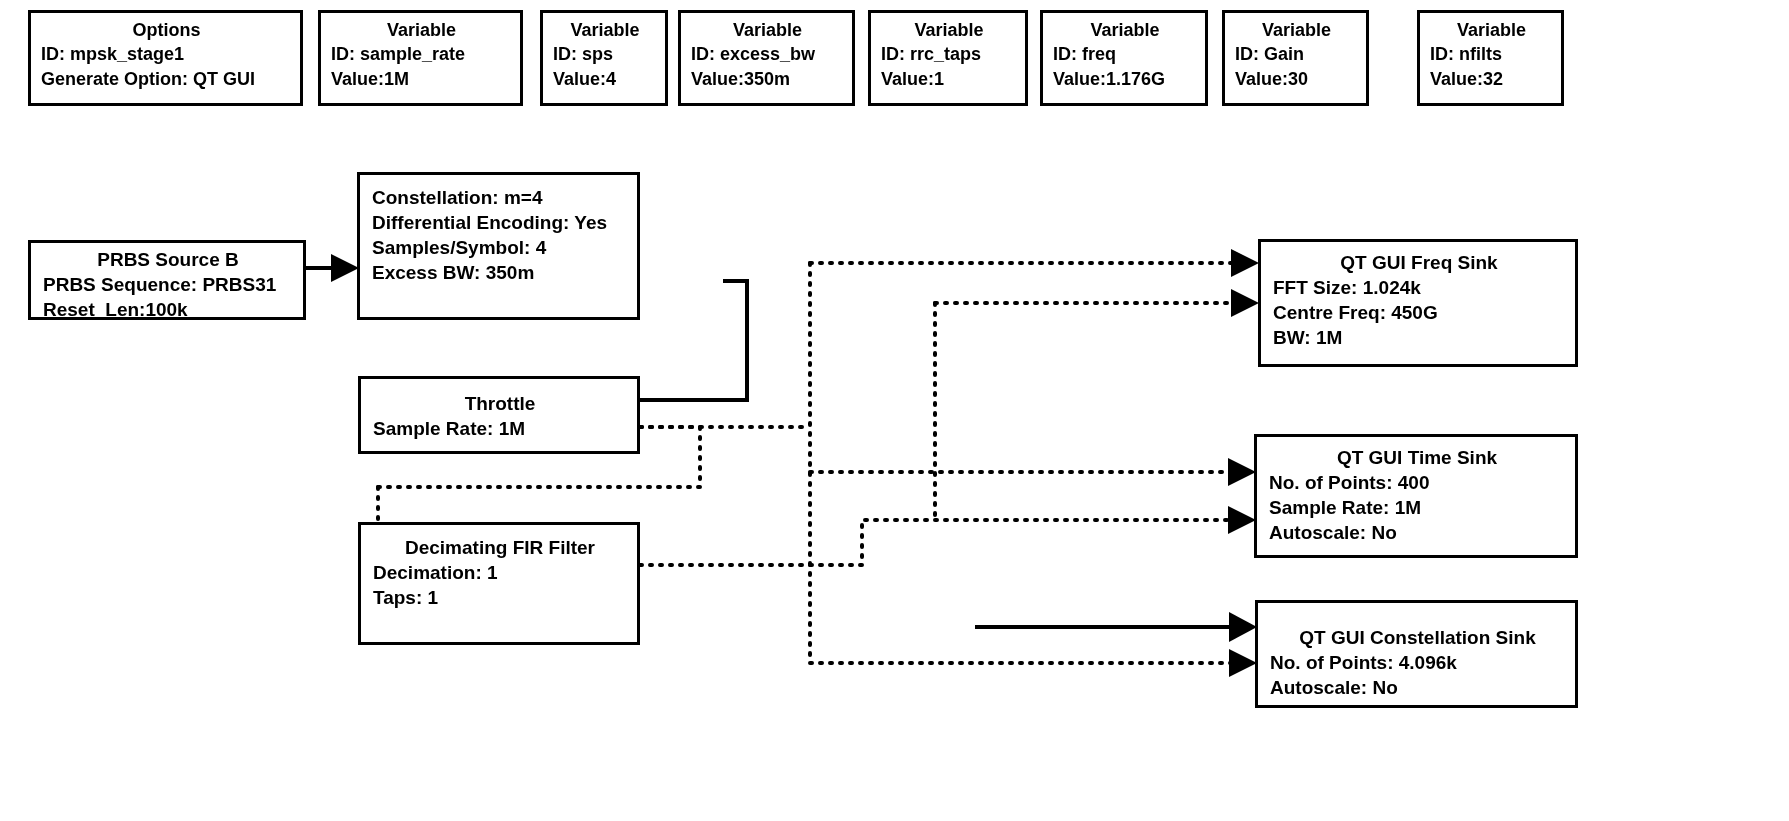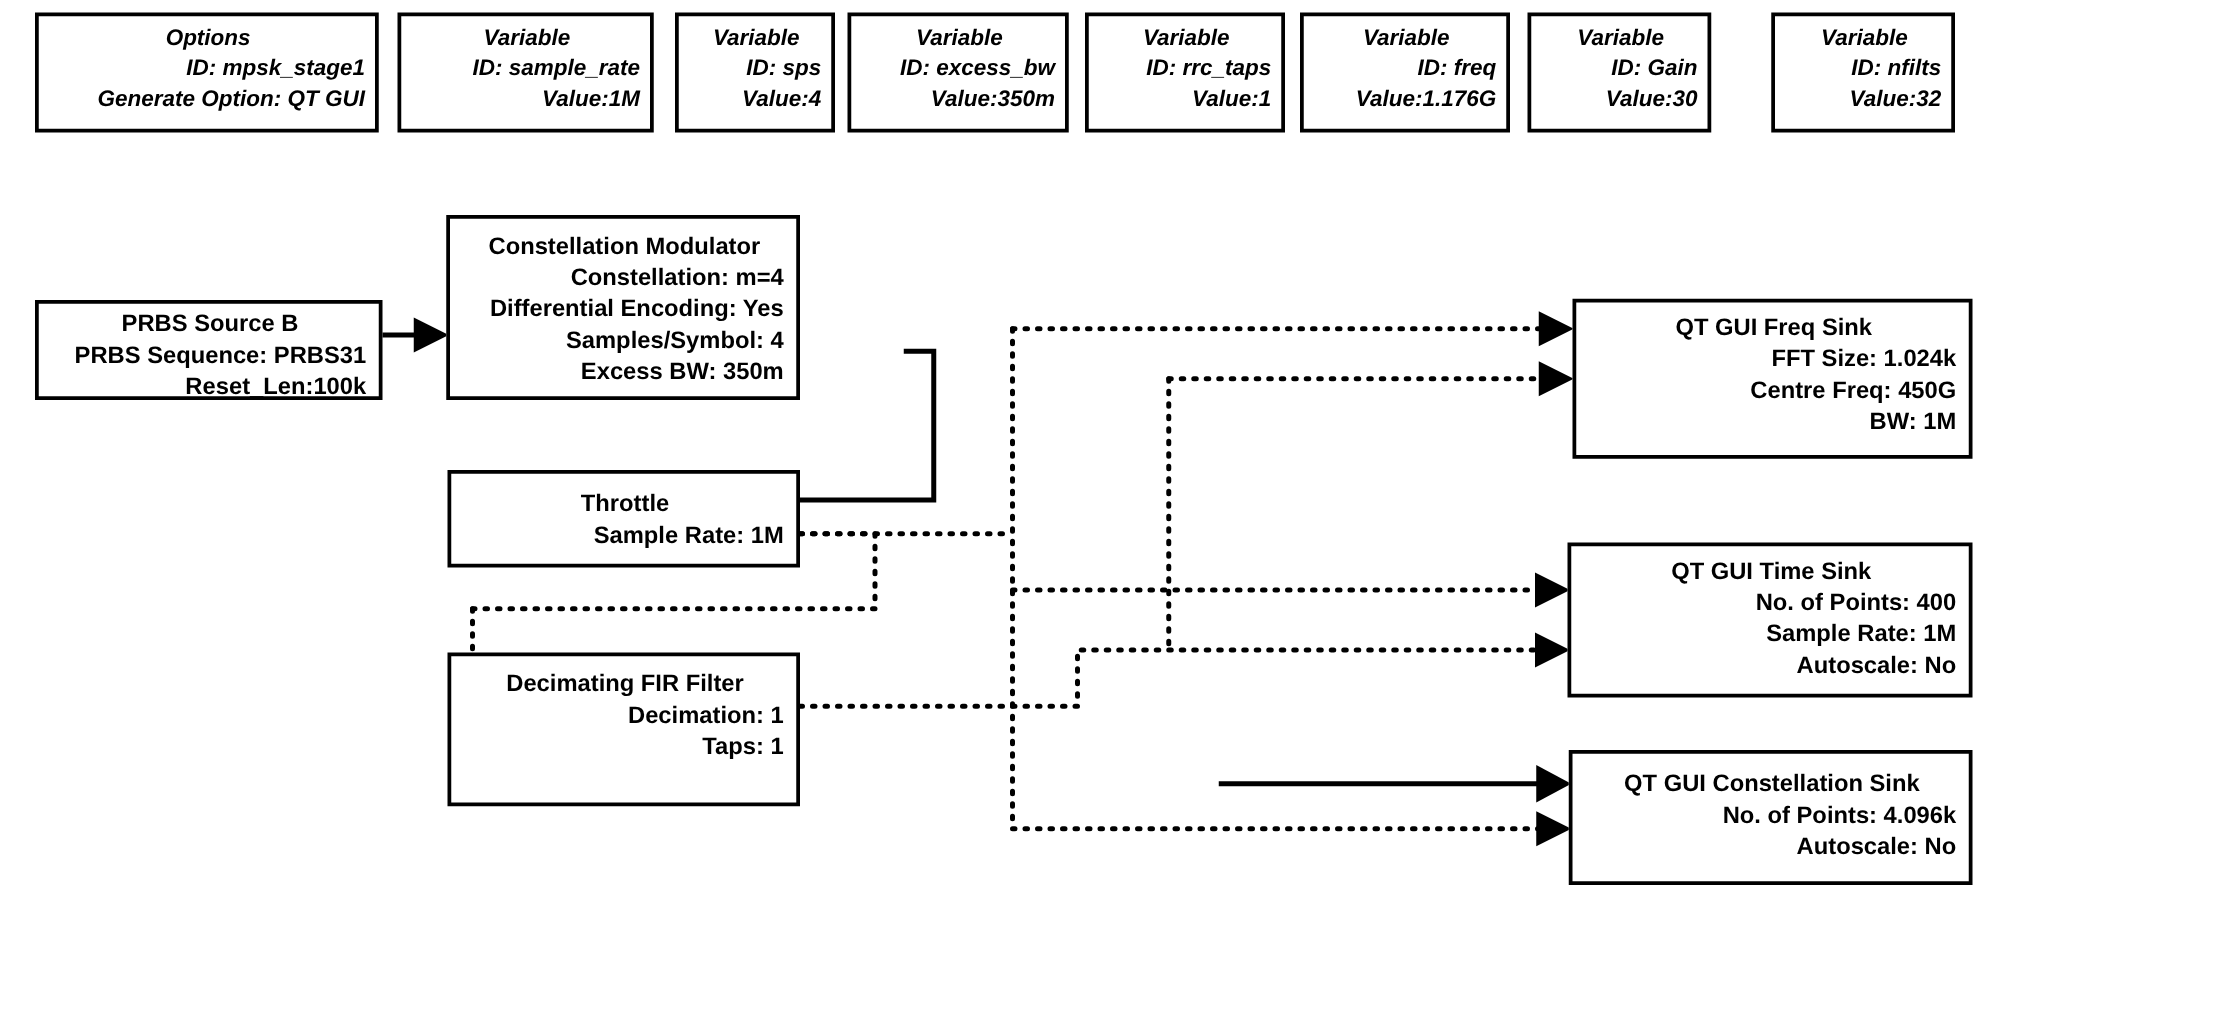--- a/index.html
+++ b/index.html
@@ -29,27 +29,26 @@
     font-size: 19px;
     color: #000000;
     text-align: center;
     line-height: 1.32;
     white-space: nowrap;
   }
   .block .row {
     font-weight: bold;
     font-size: 19px;
     color: #000000;
-    text-align: right;
+    text-align: left;
     line-height: 1.32;
     white-space: nowrap;
   }
   .block.varbox {
     padding: 5px 8px 5px 10px;
-    font-style: italic;
   }
   .block.varbox .title,
   .block.varbox .row {
     font-size: 18px;
     line-height: 1.35;
   }
   svg.wires {
     position: absolute;
     left: 0;
     top: 0;
@@ -166,21 +165,20 @@
     <div class="row">Value:32</div>
   </div>
 
   <div class="block" style="left:28px; top:240px; width:278px; height:80px; padding-top:4px;">
     <div class="title">PRBS Source B</div>
     <div class="row">PRBS Sequence: PRBS31</div>
     <div class="row">Reset_Len:100k</div>
   </div>
 
   <div class="block" style="left:357px; top:172px; width:283px; height:148px; padding-top:10px;">
-    <div class="title">Constellation Modulator</div>
     <div class="row">Constellation: m=4</div>
     <div class="row">Differential Encoding: Yes</div>
     <div class="row">Samples/Symbol: 4</div>
     <div class="row">Excess BW: 350m</div>
   </div>
 
   <div class="block" style="left:358px; top:376px; width:282px; height:78px; padding-top:12px;">
     <div class="title">Throttle</div>
     <div class="row">Sample Rate: 1M</div>
   </div>
@@ -198,19 +196,19 @@
     <div class="row">BW: 1M</div>
   </div>
 
   <div class="block" style="left:1254px; top:434px; width:324px; height:124px; padding-top:8px;">
     <div class="title">QT GUI Time Sink</div>
     <div class="row">No. of Points: 400</div>
     <div class="row">Sample Rate: 1M</div>
     <div class="row">Autoscale: No</div>
   </div>
 
-  <div class="block" style="left:1255px; top:600px; width:323px; height:108px; padding-top:12px;">
+  <div class="block" style="left:1255px; top:600px; width:323px; height:108px; padding-top:22px;">
     <div class="title">QT GUI Constellation Sink</div>
     <div class="row">No. of Points: 4.096k</div>
     <div class="row">Autoscale: No</div>
   </div>
 
 </div>
 
 </body></html>

